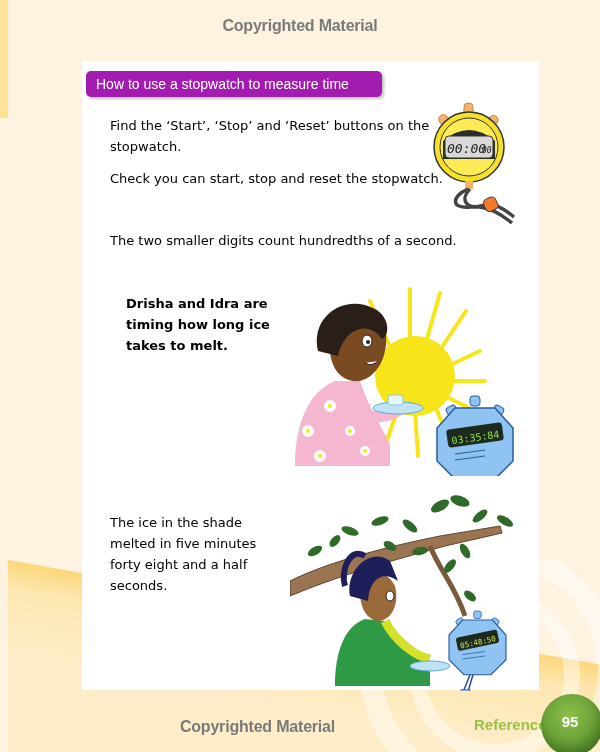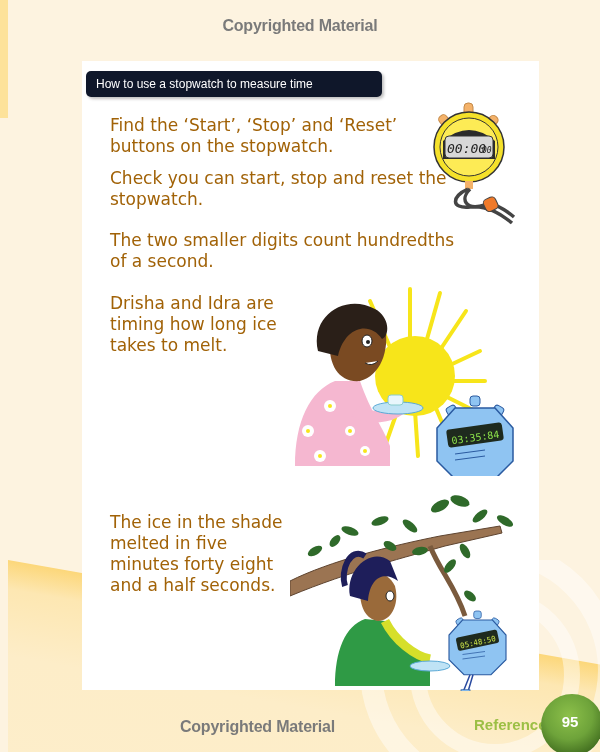--- a/index.html
+++ b/index.html
@@ -34,28 +34,28 @@
   }
   .copyright.top { top: 17px; }
   .copyright.bottom { top: 718px; width: 515px; }
 
   .card {
     position: absolute; left: 82px; top: 61px; width: 457px; height: 629px;
     background: #ffffff;
   }
   .card-title {
     position: absolute; left: 4px; top: 10px; width: 296px; height: 26px;
-    background: #0f172a; border-radius: 5px;
+    background: #a21caf; border-radius: 5px;
     box-shadow: 2px 2px 3px rgba(0,0,0,0.25);
     color: #ffffff; font-family: "Liberation Sans", sans-serif;
-    font-size: 12px; line-height: 26px; padding-left: 10px;
+    font-size: 14px; line-height: 26px; padding-left: 10px;
   }
   .text {
     position: absolute; font-family: "DejaVu Sans", sans-serif;
-    font-size: 17px; color: #a16207; line-height: 21px;
+    font-size: 13px; color: #000000; line-height: 21px;
   }
   .illus { position: absolute; }
 
   .ref-label {
     position: absolute; left: 474px; top: 716px;
     font-family: "Liberation Sans", sans-serif; font-weight: bold;
     font-size: 15px; color: #9cbf45;
   }
   .page-badge {
     position: absolute; left: 541px; top: 694px; width: 62px; height: 62px;
@@ -94,21 +94,21 @@
     <path d="M13 40 Q39 18 65 40 L65 58 L13 58 Z" fill="#2b2b2b"></path>
     <rect x="15" y="35" width="48" height="22" rx="4" fill="#d8d8d8" stroke="#333" stroke-width="1"></rect>
     <text x="17" y="52" font-family="DejaVu Sans Mono, monospace" font-size="13" font-style="italic" fill="#222">00:00</text>
     <text x="52" y="52" font-family="DejaVu Sans Mono, monospace" font-size="8" font-style="italic" fill="#222">00</text>
     <rect x="35" y="80" width="8" height="8" fill="#f4b26a"></rect>
     <path d="M38 88 C22 95 20 108 40 106 C55 104 70 112 82 122" fill="none" stroke="#444" stroke-width="3.5"></path>
     <path d="M40 88 C30 98 35 110 55 104 C62 101 72 106 84 116" fill="none" stroke="#444" stroke-width="3.5"></path>
     <rect x="54" y="97" width="13" height="13" rx="4" fill="#f07a2a" stroke="#444" transform="rotate(-25 60 103)"></rect>
   </svg>
 
-  <div class="text" style="left:28px;top:232px;width:180px;">Drisha and Idra are timing how long ice takes to melt.</div>
+  <div class="text" style="left:44px;top:232px;width:180px;font-weight:bold;">Drisha and Idra are timing how long ice takes to melt.</div>
 
   <svg class="illus" style="left:208px;top:220px;" width="230" height="195" viewBox="0 0 230 195">
     <g stroke="#f7e51a" stroke-width="4" stroke-linecap="round">
       <line x1="120" y1="63" x2="120" y2="8"></line>
       <line x1="135" y1="65" x2="150" y2="12"></line>
       <line x1="148" y1="72" x2="176" y2="30"></line>
       <line x1="158" y1="85" x2="190" y2="70"></line>
       <line x1="160" y1="100" x2="195" y2="100"></line>
       <line x1="155" y1="115" x2="185" y2="130"></line>
       <line x1="145" y1="125" x2="160" y2="160"></line>

